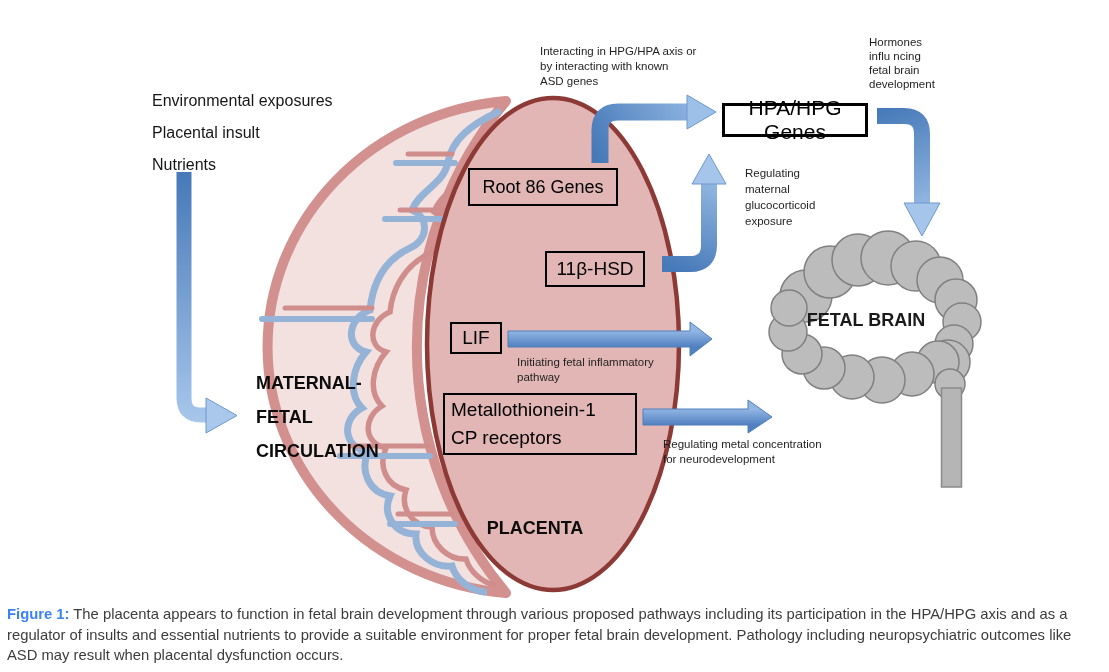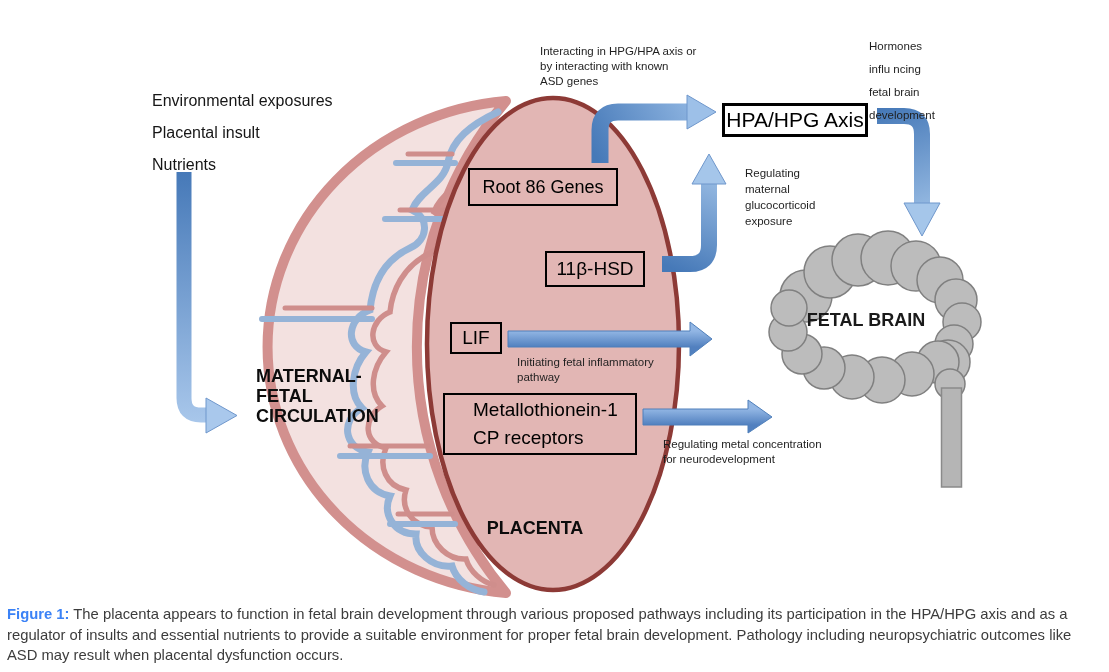--- a/index.html
+++ b/index.html
@@ -4,37 +4,37 @@
 <style>
   html,body{margin:0;padding:0;background:#fff;}
   .canvas{
     position:relative;width:1109px;height:672px;background:#ffffff;overflow:hidden;
     font-family:"Liberation Sans", sans-serif;color:#111;
   }
   .layer{position:absolute;left:0;top:0;}
   .txt{position:absolute;white-space:pre-line;}
   .small-note{font-size:11.5px;line-height:15px;color:#1f1f1f;}
   .inputs{left:152px;top:85px;font-size:16px;line-height:32px;color:#161616;}
-  .maternal{left:256px;top:366px;font-size:18px;line-height:20px;font-weight:bold;color:#0c0c0c;}
+  .maternal{left:256px;top:366px;font-size:18px;line-height:34px;font-weight:bold;color:#0c0c0c;}
   .placenta-lab{left:470px;top:518px;width:130px;text-align:center;font-size:18px;font-weight:bold;color:#0c0c0c;}
   .brain-lab{left:800px;top:310px;width:132px;text-align:center;font-size:18px;font-weight:bold;color:#1a1a1a;}
   .note-interacting{left:540px;top:44px;}
-  .note-hormones{left:869px;top:35px;line-height:23px;}
+  .note-hormones{left:869px;top:35px;line-height:14px;}
   .note-gluco{left:733px;top:165px;line-height:16px;margin-left:12px;}
   .note-inflam{left:517px;top:355px;}
   .note-metal{left:663px;top:437px;}
   .dbox{
     position:absolute;border:2.5px solid #000;display:flex;align-items:center;justify-content:center;
     color:#000;background:transparent;box-sizing:border-box;text-align:center;
   }
   .box-root66{left:468px;top:168px;width:150px;height:38px;font-size:18px;}
   .box-hsd{left:545px;top:251px;width:100px;height:36px;font-size:19px;}
   .box-lif{left:440px;top:322px;width:52px;height:32px;font-size:19px;margin-left:10px;}
   .box-metal{left:443px;top:393px;width:194px;height:62px;font-size:19px;line-height:28px;
-    justify-content:flex-start;padding-left:28px;text-align:left;white-space:pre-line;}
+    justify-content:flex-start;padding-left:6px;text-align:left;white-space:pre-line;}
   .box-hpa{left:722px;top:103px;width:146px;height:34px;border-width:3px;background:#ffffff;font-size:21px;}
   .caption{
     position:absolute;left:7px;top:604px;width:1097px;font-size:14.8px;line-height:20.5px;color:#3c3c3c;
   }
   .caption b{color:#3b82f6;}
 </style>
 </head>
 <body>
 
 <div class="canvas">
@@ -158,17 +158,17 @@
   <div class="txt small-note note-inflam">Initiating fetal inflammatory
 pathway</div>
   <div class="txt small-note note-metal">Regulating metal concentration
 for neurodevelopment</div>
 
   <div class="dbox box-root66">Root 86 Genes</div>
   <div class="dbox box-hsd">11β-HSD</div>
   <div class="dbox box-lif">LIF</div>
   <div class="dbox box-metal">Metallothionein-1
 CP receptors</div>
-  <div class="dbox box-hpa">HPA/HPG Axis</div>
+  <div class="dbox box-hpa">HPA/HPG Genes</div>
 
   <div class="caption"><b>Figure 1:</b><span> The placenta appears to function in fetal brain development through various proposed pathways including its participation in the HPA/HPG axis and as a regulator of insults and essential nutrients to provide a suitable environment for proper fetal brain development.  Pathology including neuropsychiatric outcomes like ASD may result when placental dysfunction occurs.</span></div>
 
 </div>
 
 </body></html>

